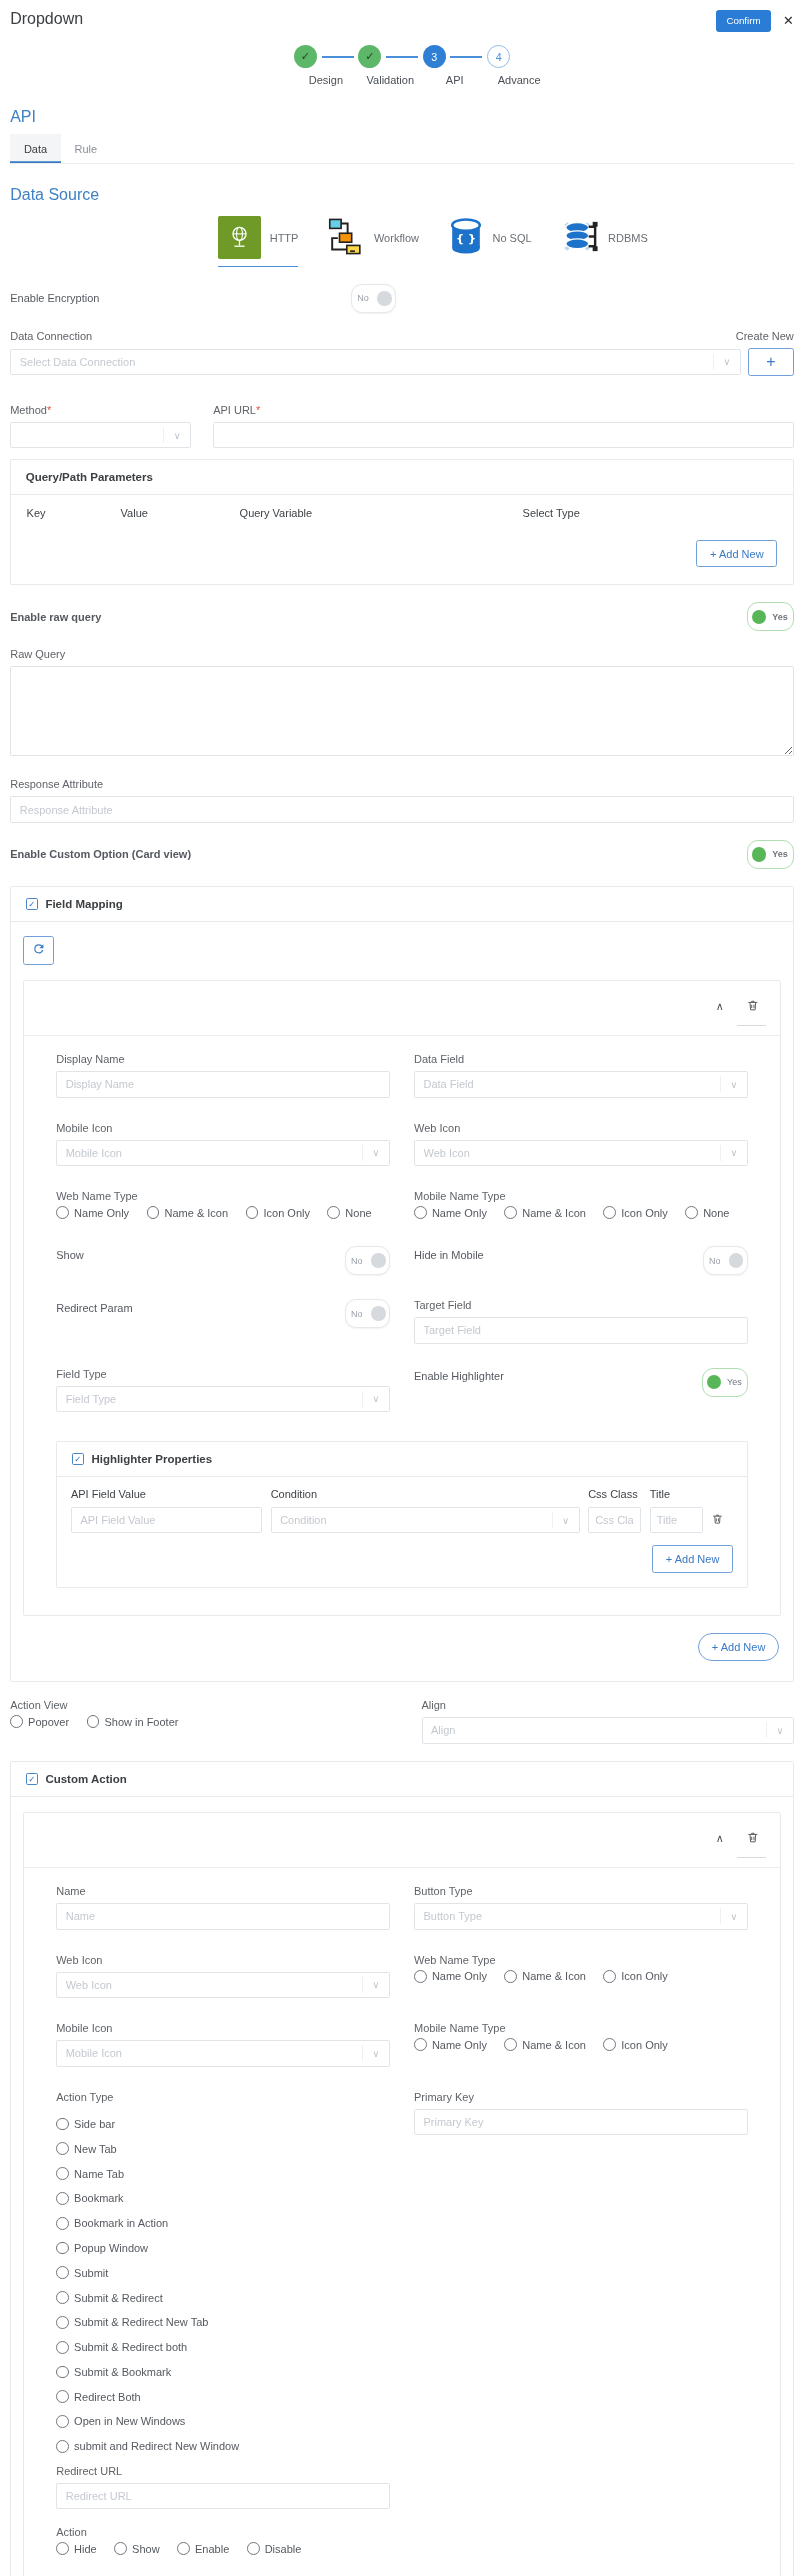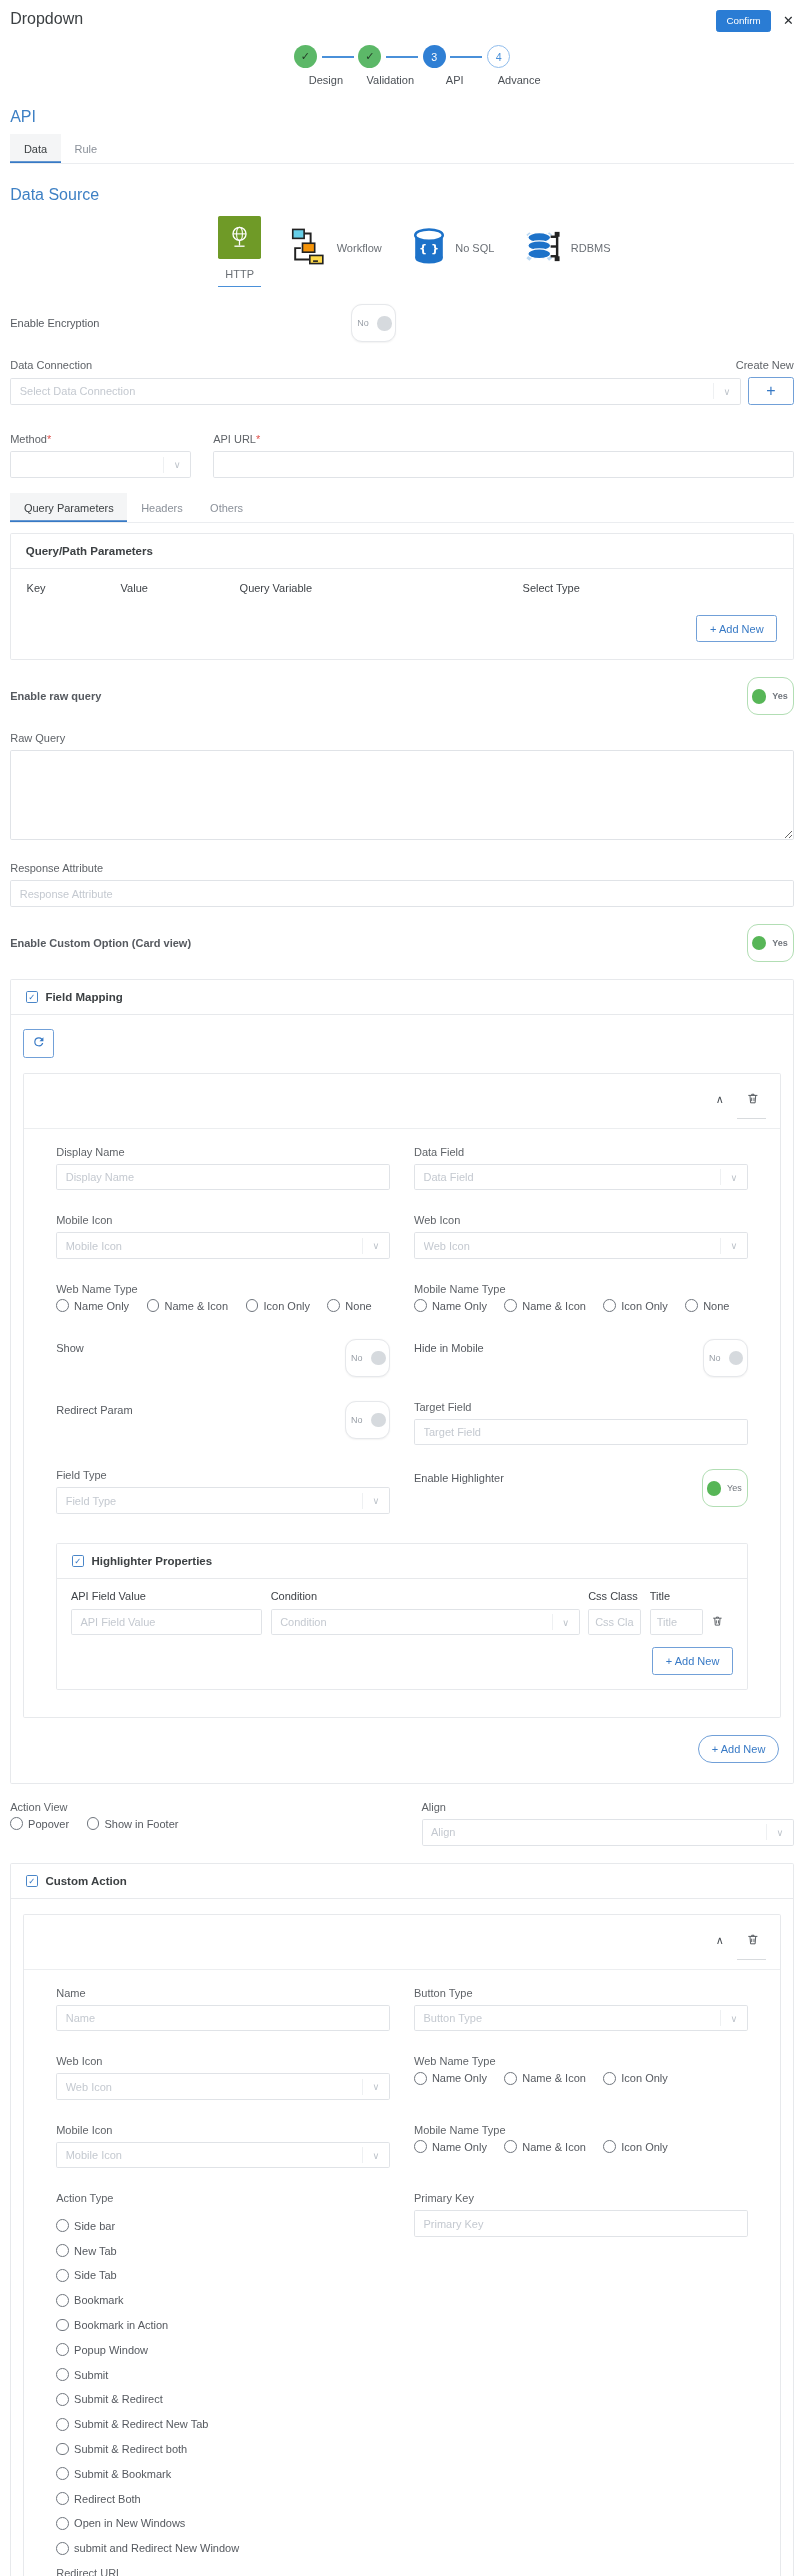--- a/index.html
+++ b/index.html
@@ -29,38 +29,38 @@
 
   
   .blue-h { color:#3e80c4; font-size:16px; font-weight:400; margin:22px 0 8.5px; }
   .tabs { display:flex; border-bottom:0.9px solid #ebedf0; margin-top:3.4px; }
   .tab { padding:8.5px 13.7px; font-size:11px; color:#8a9099; cursor:pointer; white-space:nowrap; }
   .tab.active { background:#f4f5f6; color:#3c4043; box-shadow:inset 0 -1.7px 0 #3779c5; }
 
   
   .ds-row { display:flex; align-items:center; margin:12px 0 5.1px 208px; }
   .ds-opt { display:flex; align-items:center; gap:8.5px; margin-right:29px; padding-bottom:6.8px; cursor:pointer; }
-  .ds-opt.selected { border-bottom:1.7px solid #4a90d9;flex-direction:column; }
+  .ds-opt.selected { border-bottom:1.7px solid #4a90d9; }
   .ds-label { font-size:11px; color:#6a6f75; }
   .http-tile { width:43px; height:43px; background:#6f9a27; border-radius:1.7px; display:flex; align-items:center; justify-content:center; }
 
   
   .f-label { display:block; font-size:11px; color:#5f6368; margin-bottom:6px; }
   .req { color:#e0524d; }
   .inp { height:26.5px; width:100%; border:0.9px solid #e0e3e7; border-radius:1.7px; padding:0 8.5px;
          font-size:11px; color:#444; font-family:inherit; background:#fff; }
   .inp::placeholder { color:#c4c9d0; }
   textarea.inp { height:90px; resize:vertical; padding:6.8px 8.5px; }
   .select { position:relative; height:26.5px; border:0.9px solid #e0e3e7; border-radius:1.7px; display:flex;
             align-items:center; padding:0 36px 0 8.5px; background:#fff; cursor:pointer; }
   .select .ph { color:#c4c9d0; font-size:11px; white-space:nowrap; overflow:hidden; }
   .caret { position:absolute; right:0; top:4.3px; bottom:4.3px; width:27px; display:flex; align-items:center;
            justify-content:center; color:#bcc2c9; font-size:9.4px; border-left:0.9px solid #eef0f2; }
 
-  .toggle { display:inline-flex; align-items:center; height:38px; min-width:45px; border-radius:11px;
+  .toggle { display:inline-flex; align-items:center; height:29px; min-width:45px; border-radius:11px;
             padding:0 3.4px; background:#fff; font-size:9px; justify-content:space-between; gap:4.3px; cursor:pointer; flex:none; }
   .toggle.no  { border:0.9px solid #e6e8eb; color:#9aa0a8; box-shadow:0 0.9px 1.7px rgba(0,0,0,.05); }
   .toggle.no .knob { background:#d6dade; }
   .toggle.yes { border:0.9px solid #b2deb4; color:#70757c; }
   .toggle.yes .knob { background:#57b657; }
   .knob { width:14.5px; height:14.5px; border-radius:50%; flex:none; }
   .t-lbl { padding:0 1.7px; }
 
   .row-mid { display:flex; align-items:center; margin:17px 0; }
   .row-mid .f-lbl { flex:0 0 341px; font-size:11px; color:#55595f; }
@@ -252,25 +252,20 @@
             <span>∨</span>
           </span>
       </div>
     </div>
     <div style="flex:1">
       <label class="f-label"><span>API URL</span><span class="req">*</span></label>
       <input class="inp" style="">
     </div>
   </div>
 
-  <div class="tabs" style="margin-top:15.4px">
-    <div class="tab active">Query Parameters</div>
-    <div class="tab">Headers</div>
-    <div class="tab">Others</div>
-  </div>
 
   <div class="panel">
     <div class="panel-head">
       <span class="panel-title">Query/Path Parameters</span>
     </div>
     <div class="qp-cols">
       <span>Key</span>
       <span>Value</span>
       <span>Query Variable</span>
       <span>Select Type</span>
@@ -598,21 +593,21 @@
           <label class="radio">
               <i class="rdot"></i>
               <span>Side bar</span>
             </label>
           <label class="radio">
               <i class="rdot"></i>
               <span>New Tab</span>
             </label>
           <label class="radio">
               <i class="rdot"></i>
-              <span>Side Tab</span>
+              <span>Name Tab</span>
             </label>
           <label class="radio">
               <i class="rdot"></i>
               <span>Bookmark</span>
             </label>
           <label class="radio">
               <i class="rdot"></i>
               <span>Bookmark in Action</span>
             </label>
           <label class="radio">

